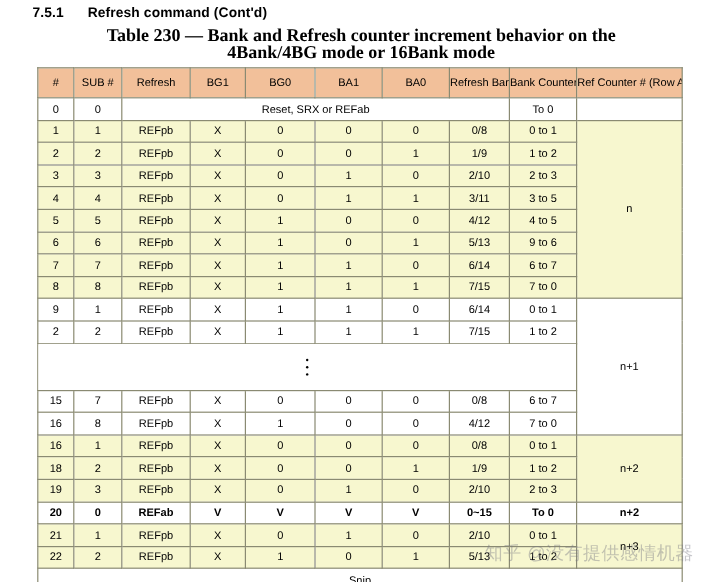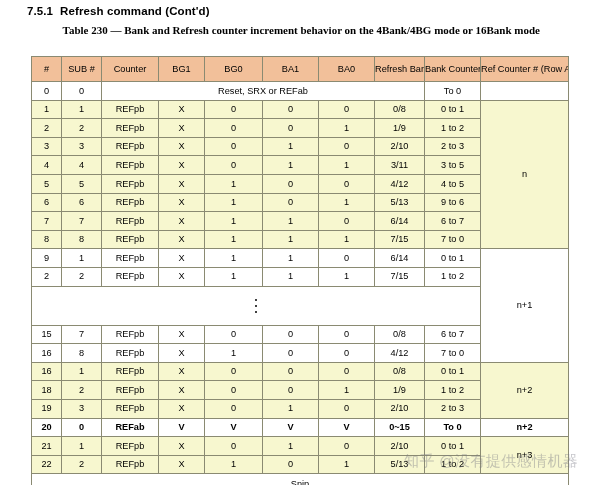--- a/index.html
+++ b/index.html
@@ -24,32 +24,32 @@
     left: 27px;
     top: 5px;
     font-family: "Liberation Sans", sans-serif;
     font-size: 11.5px;
     font-weight: bold;
     color: #000000;
     letter-spacing: 0.1px;
     white-space: nowrap;
   }
   .section-heading .sec-num {
-    margin-right: 7px;
+    margin-right: 20px;
     text-align: center;
   }
   .caption {
     position: absolute;
     left: 62px;
     top: 24px;
     width: 478px;
-    text-align: right;
+    text-align: center;
     font-family: "Liberation Serif", serif;
     font-weight: bold;
-    font-size: 11px;
+    font-size: 15px;
     line-height: 13.5px;
     color: #000000;
   }
   table.grid {
     position: absolute;
     left: 31px;
     top: 56px;
     width: 537px;
     border-collapse: collapse;
     table-layout: fixed;
@@ -141,21 +141,21 @@
       <col style="width:56px">
       <col style="width:56px">
       <col style="width:50px">
       <col style="width:56px">
       <col style="width:88px">
     </colgroup>
     <thead>
       <tr>
         <th>#</th>
         <th>SUB #</th>
-        <th>Counter</th>
+        <th>Refresh</th>
         <th>BG1</th>
         <th>BG0</th>
         <th>BA1</th>
         <th>BA0</th>
         <th>Refresh Bank #</th>
         <th>Bank Counter #</th>
         <th>Ref Counter # (Row Address #)</th>
       </tr>
     </thead>
     <tbody>

